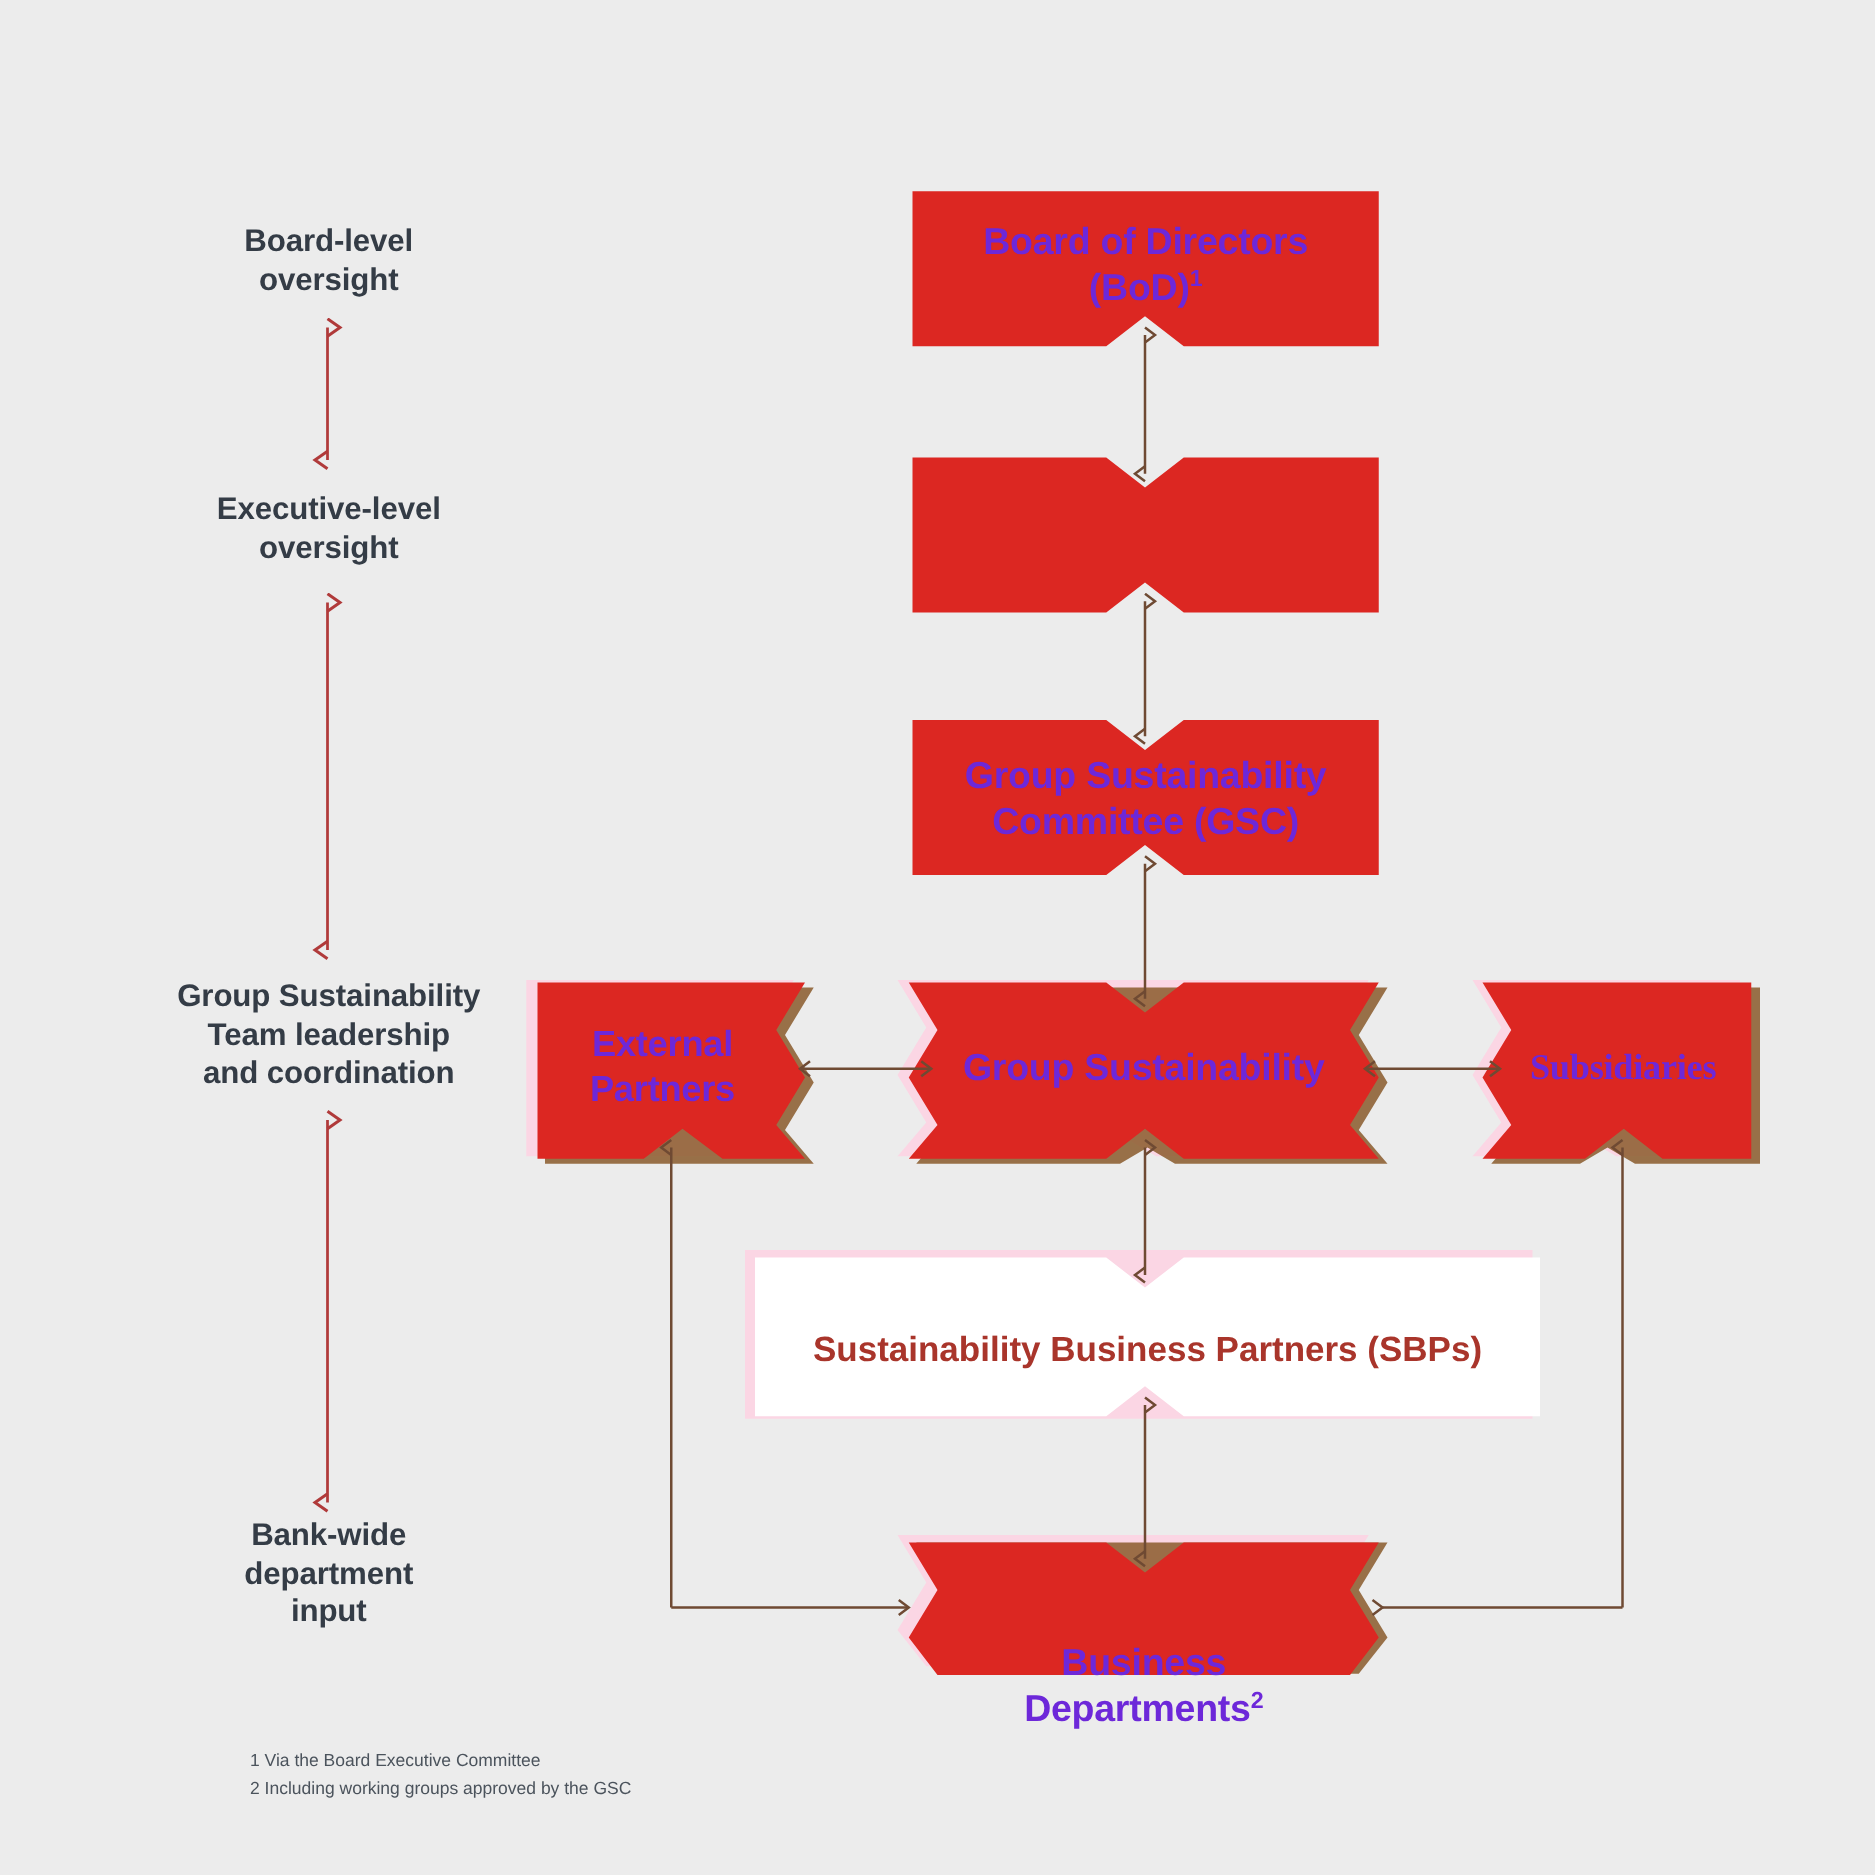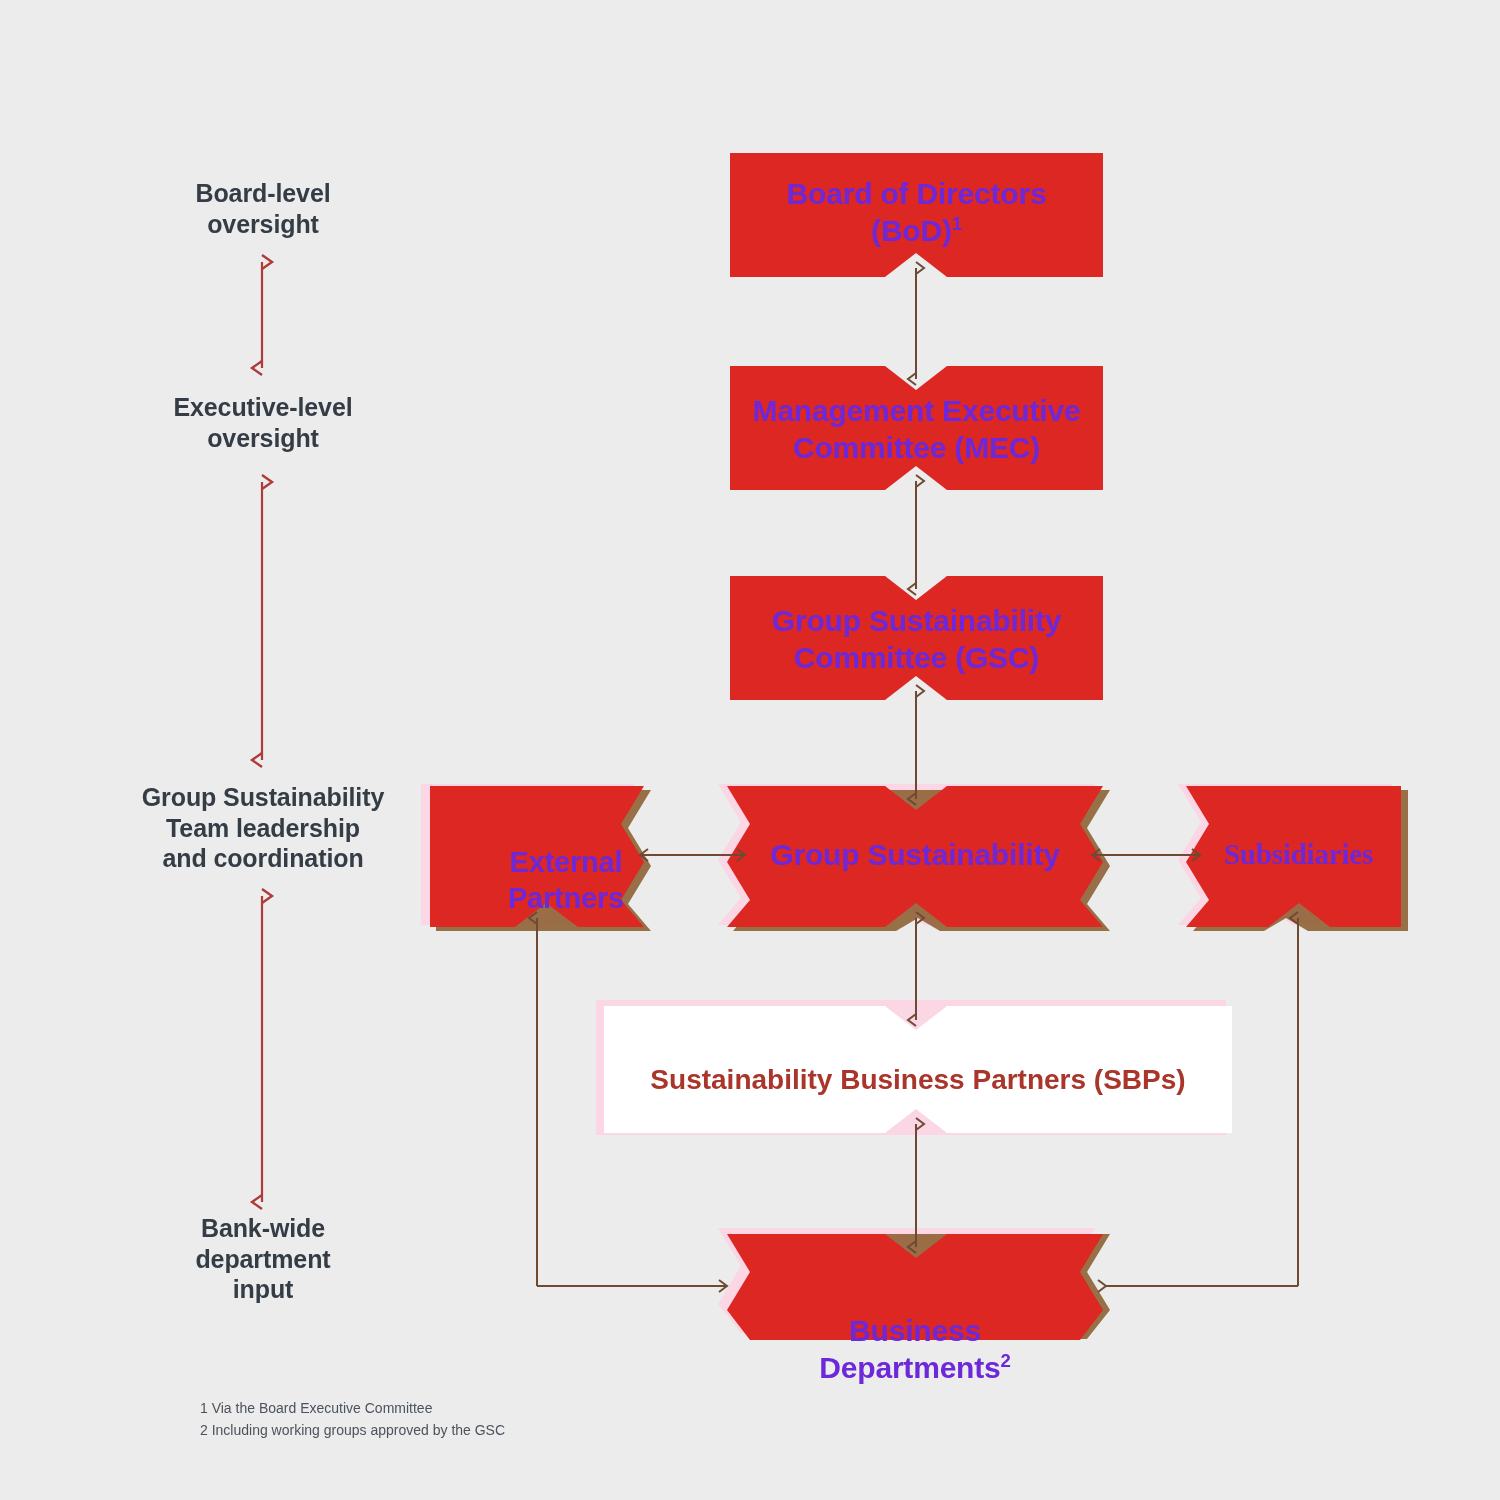--- a/index.html
+++ b/index.html
@@ -169,35 +169,29 @@
     <div>input</div>
   </div>
 
   <div class="boxtext big" style="left:730px; top:153px; width:373px; height:118px;">
     <div>
       <div>Board of Directors</div>
       <div><span>(BoD)</span><sup>1</sup></div>
     </div>
   </div>
 
-  <div class="boxtext big" style="left:730px; top:370px; width:373px; height:118px;">
-    <div>
-      <div>Management Executive</div>
-      <div>Committee (MEC)</div>
-    </div>
-  </div>
 
   <div class="boxtext big" style="left:730px; top:580px; width:373px; height:118px;">
     <div>
       <div>Group Sustainability</div>
       <div>Committee (GSC)</div>
     </div>
   </div>
 
-  <div class="boxtext mid" style="left:430px; top:816px; width:200px; height:130px;padding-left:36px;">
+  <div class="boxtext mid" style="left:430px; top:790px; width:200px; height:130px;">
     <div>
       <div>External</div>
       <div>Partners</div>
     </div>
   </div>
 
   <div class="boxtext big" style="left:740px; top:790px; width:350px; height:130px;">
     <div>
       <div>Group Sustainability</div>
     </div>

